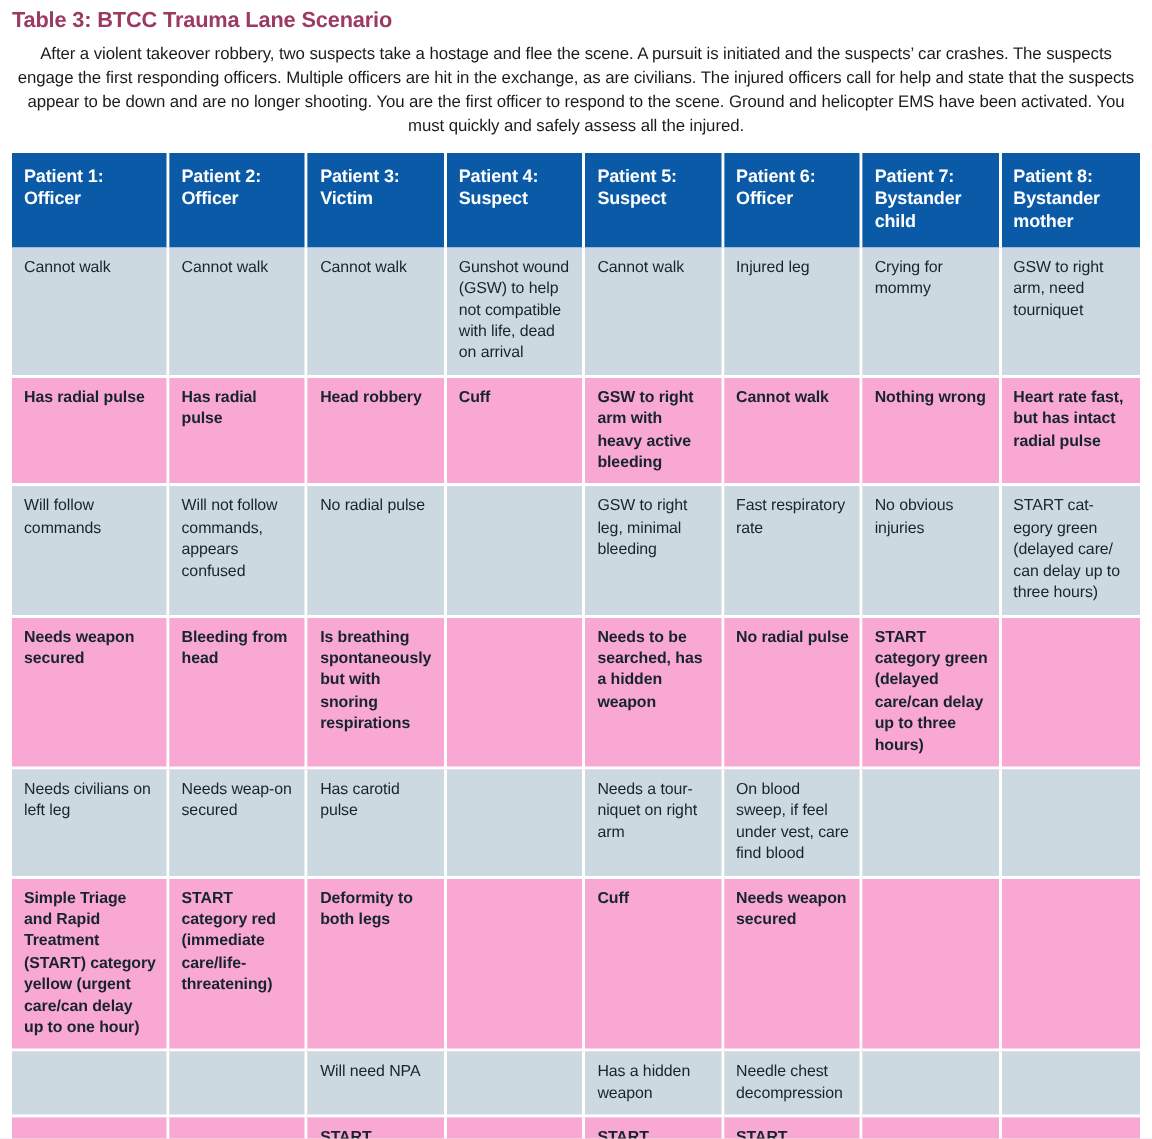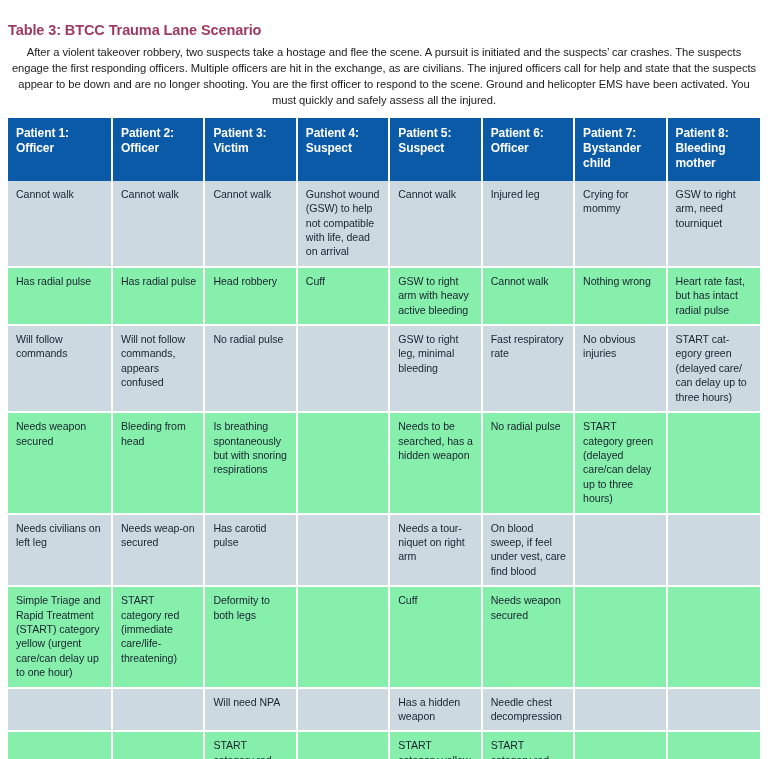--- a/index.html
+++ b/index.html
@@ -13,21 +13,21 @@
     font-family: "Liberation Sans", sans-serif;
     -webkit-font-smoothing: antialiased;
     overflow: hidden;
   }
 
   .page {
     position: relative;
     width: 768px;
     height: 759px;
     box-sizing: border-box;
-    padding: 16px 8px;
+    padding: 0 8px;
   }
 
   .table-title {
     margin: 0;
     padding: 5px 0 2px 0;
     font-size: 14.5px;
     font-weight: bold;
     color: #9d3a63;
     letter-spacing: -0.1px;
     line-height: 1.25;
@@ -97,21 +97,22 @@
     margin-left: 24px;
   }
   table.scenario-table tbody tr:last-child td {
     border-bottom: none;
   }
 
   table.scenario-table tbody tr.odd td {
     background: #ccd9e1;
   }
   table.scenario-table tbody tr.even td {
-    background: #86efac;
+    background: #f9a8d4;
+    font-weight: bold;
   }
 
   .cell-empty { color: transparent; }
 </style>
 </head>
 <body>
 
 <div class="page">
 
   <h1 class="table-title">Table 3: BTCC Trauma Lane Scenario</h1>
@@ -132,21 +133,21 @@
       </colgroup>
       <thead>
         <tr id="header-row">
             <th>Patient 1: Officer</th>
             <th>Patient 2: Officer</th>
             <th>Patient 3: Victim</th>
             <th>Patient 4: Suspect</th>
             <th>Patient 5: Suspect</th>
             <th>Patient 6: Officer</th>
             <th>Patient 7: Bystander child</th>
-            <th>Patient 8: Bleeding mother</th>
+            <th>Patient 8: Bystander mother</th>
           </tr>
       </thead>
       <tbody id="body-rows">
           <tr class="odd">
             <td>Cannot walk</td>
             <td>Cannot walk</td>
             <td>Cannot walk</td>
             <td>Gunshot wound (GSW) to help not compatible with life, dead on arrival</td>
             <td>Cannot walk</td>
             <td>Injured leg</td>

